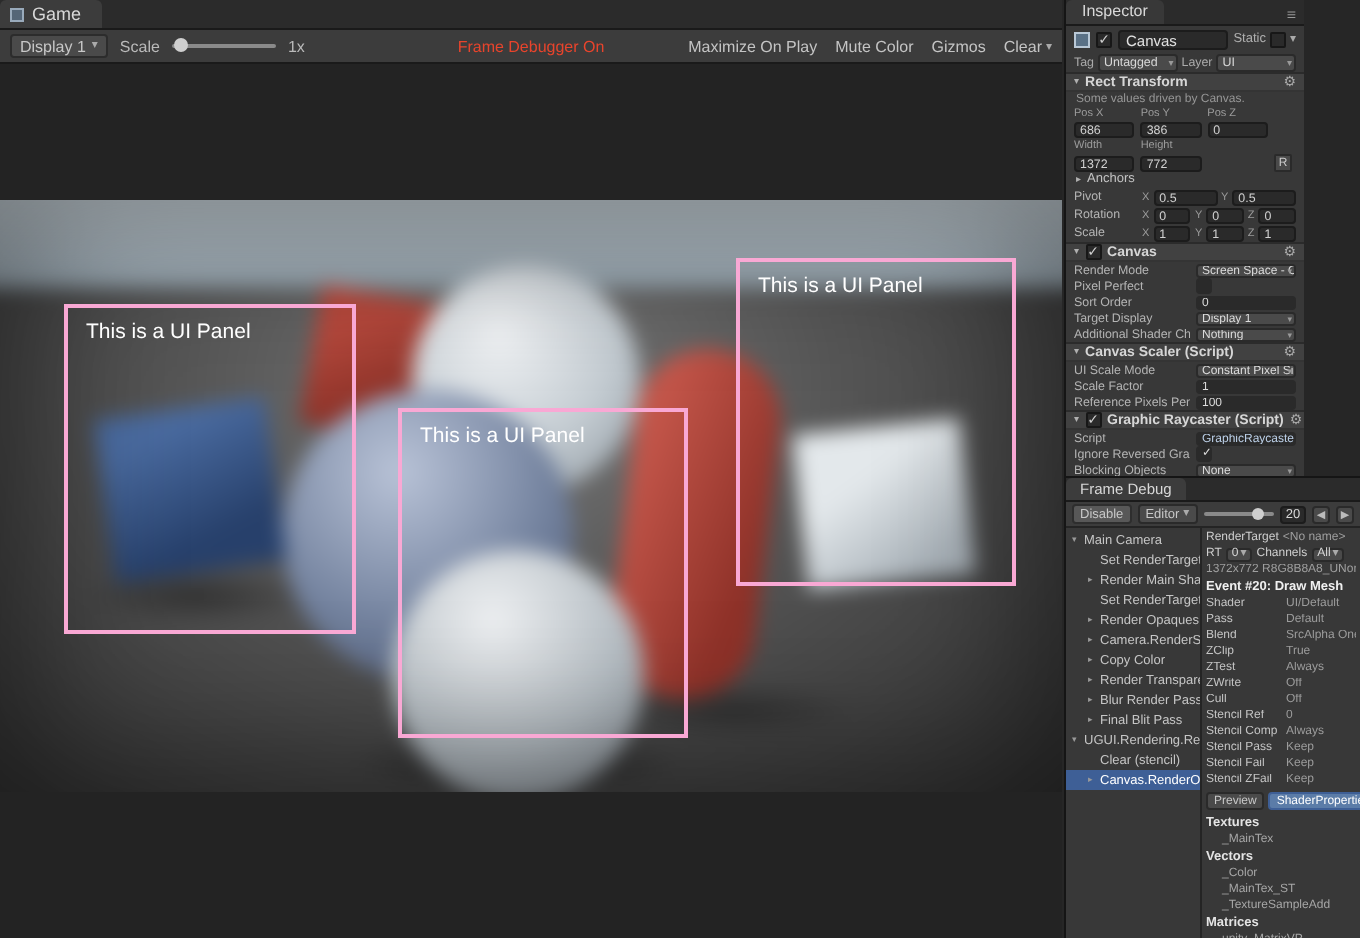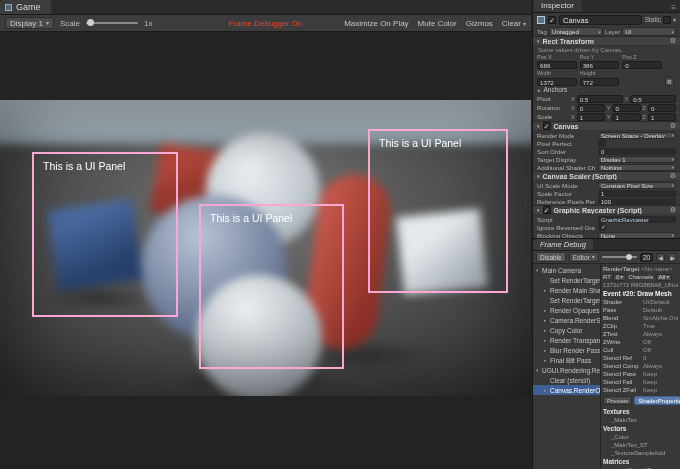--- a/index.html
+++ b/index.html
@@ -46,21 +46,21 @@
   .cube-white  { left:412px; top:125px; width:84px; height:78px; transform:rotate(-6deg); background:linear-gradient(150deg,#e3e8eb 35%,#a8b1b8 85%); }
   .vignette { position:absolute; inset:0; box-shadow:inset 0 0 70px 18px rgba(0,0,0,.4); pointer-events:none; }
 
   .ui-panel { position:absolute; border:2px solid #f9a8d4; z-index:5; }
   .panel-label { color:#fff; font-size:10.5px; margin:6px 0 0 9px; white-space:nowrap; }
   .panel-1 { left:32px;  top:120px; width:146px; height:165px; }
   .panel-2 { left:199px; top:172px; width:145px; height:165px; }
   .panel-3 { left:368px; top:97px;  width:140px; height:164px; }
 
   
-  .inspector-pane { position:absolute; left:532px; top:0; width:148px; height:238px; background:var(--panel2,#383838); border-left:1px solid #151515; overflow:hidden; }
+  .inspector-pane { position:absolute; left:532px; top:0; width:120px; height:238px; background:var(--panel2,#383838); border-left:1px solid #151515; overflow:hidden; }
   .insp-tabbar { height:13px; background:var(--tabbar,#2b2b2b); display:flex; align-items:flex-end; border-bottom:1px solid var(--border,#1a1a1a); }
   .insp-tab { background:var(--panel2,#383838); font-size:8px; color:#d8d8d8; padding:1px 8px; border-radius:3px 3px 0 0; height:12px; }
   .insp-menu { margin-left:auto; color:#999; font-size:8px; padding:0 4px; }
   .go-header { height:13px; display:flex; align-items:center; gap:3px; padding:0 4px; }
   .go-icon { width:8px; height:8px; border:1px solid #b9c8d6; background:#5a7186; flex:none; }
   .chk { width:8px; height:8px; background:var(--field,#2a2a2a); border:1px solid #171717; border-radius:1px; font-size:7px; line-height:7px; text-align:center; color:#cfcfcf; flex:none; }
   .go-name { flex:1; min-width:0; background:var(--field,#2a2a2a); border:1px solid #1c1c1c; border-radius:2px; color:#e2e2e2; font-size:7.5px; height:10px; line-height:9px; padding:0 3px; overflow:hidden; }
   .go-static { font-size:6.5px; color:#b0b0b0; display:flex; gap:2px; align-items:center; }
   .tag-row { height:10px; display:flex; gap:2px; align-items:center; padding:0 4px; font-size:6.2px; color:#aaa; }
   .mini-dd { flex:1; min-width:0; background:#4a4a4a; border:1px solid #2a2a2a; border-radius:2px; height:9px; line-height:8px; padding:0 2px; color:#d8d8d8; font-size:6.2px; overflow:hidden; white-space:nowrap; position:relative; }
@@ -81,21 +81,21 @@
   .insp-row { height:8px; display:flex; gap:3px; align-items:center; padding:0 4px; }
   .insp-label { flex:0 0 58px; font-size:6.2px; color:#b4b4b4; white-space:nowrap; overflow:hidden; }
   .insp-value { flex:1; min-width:0; background:#4a4a4a; border:1px solid #2a2a2a; border-radius:2px; height:7px; line-height:6px; padding:0 2px; color:#dcdcdc; font-size:6px; white-space:nowrap; overflow:hidden; position:relative; }
   .insp-row[data-kind="dropdown"] .insp-value::after { content:"▾"; position:absolute; right:1px; top:0; font-size:4.5px; color:#999; }
   .insp-row[data-kind="field"] .insp-value { background:var(--field,#2a2a2a); }
   .insp-row[data-kind="object"] .insp-value { background:var(--field,#2a2a2a); color:#bcd0e8; }
   .insp-row[data-kind="checkbox"] .insp-value { flex:0 0 8px; height:8px; background:var(--field,#2a2a2a); text-align:center; line-height:7px; font-size:6px; }
 
   
   .fd-pane { position:absolute; left:532px; top:238px; width:148px; height:231px; background:var(--panel2,#383838); border-left:1px solid #151515; border-top:1px solid #151515; display:flex; flex-direction:column; overflow:hidden; }
-  .fd-tabbar { height:12px; flex:none; background:var(--tabbar,#2b2b2b); display:flex; align-items:flex-start; border-bottom:1px solid var(--border,#1a1a1a);font-style:italic; }
+  .fd-tabbar { height:12px; flex:none; background:var(--tabbar,#2b2b2b); display:flex; align-items:flex-start; border-bottom:1px solid var(--border,#1a1a1a); }
   .fd-tab { background:var(--panel,#3c3c3c); font-size:7.5px; color:#d8d8d8; padding:1px 7px; border-radius:3px 3px 0 0; height:11px; }
   .fd-toolbar { height:13px; flex:none; background:var(--panel,#3c3c3c); border-bottom:1px solid #242424; display:flex; align-items:center; gap:3px; padding:0 3px; font-size:6.5px; color:#c8c8c8; }
   .fd-btn { background:#585858; border:1px solid #2e2e2e; border-radius:2px; padding:0 3px; height:10px; line-height:9px; }
   .fd-dd { background:#4a4a4a; border:1px solid #2a2a2a; border-radius:2px; padding:0 3px; height:10px; line-height:9px; display:flex; align-items:center; gap:2px; }
   .fd-slider { position:relative; flex:1; height:2px; background:#8a8a8a; border-radius:1px; }
   .fd-slider .knob { position:absolute; left:70%; top:-2px; width:6px; height:6px; border-radius:50%; background:#cfcfcf; }
   .fd-num { width:13px; background:var(--field,#2a2a2a); border:1px solid #1c1c1c; border-radius:2px; height:9px; line-height:8px; text-align:center; color:#d8d8d8; }
   .fd-nav { color:#bbb; font-size:5.5px; background:#4a4a4a; border:1px solid #2a2a2a; border-radius:2px; width:9px; height:9px; text-align:center; line-height:8px; }
   .fd-body { flex:1; display:flex; min-height:0; }
   .fd-tree { flex:0 0 68px; border-right:1px solid #242424; overflow:hidden; padding-top:1px; }

